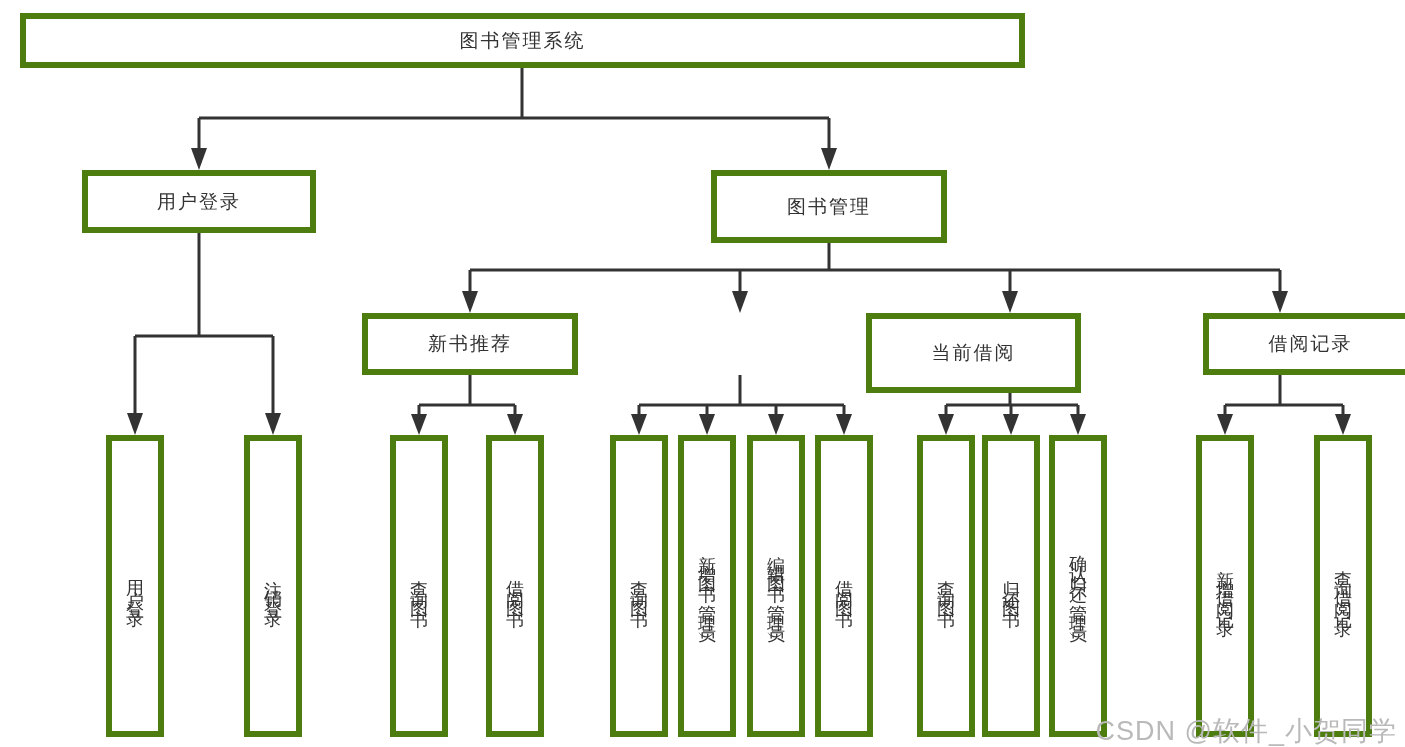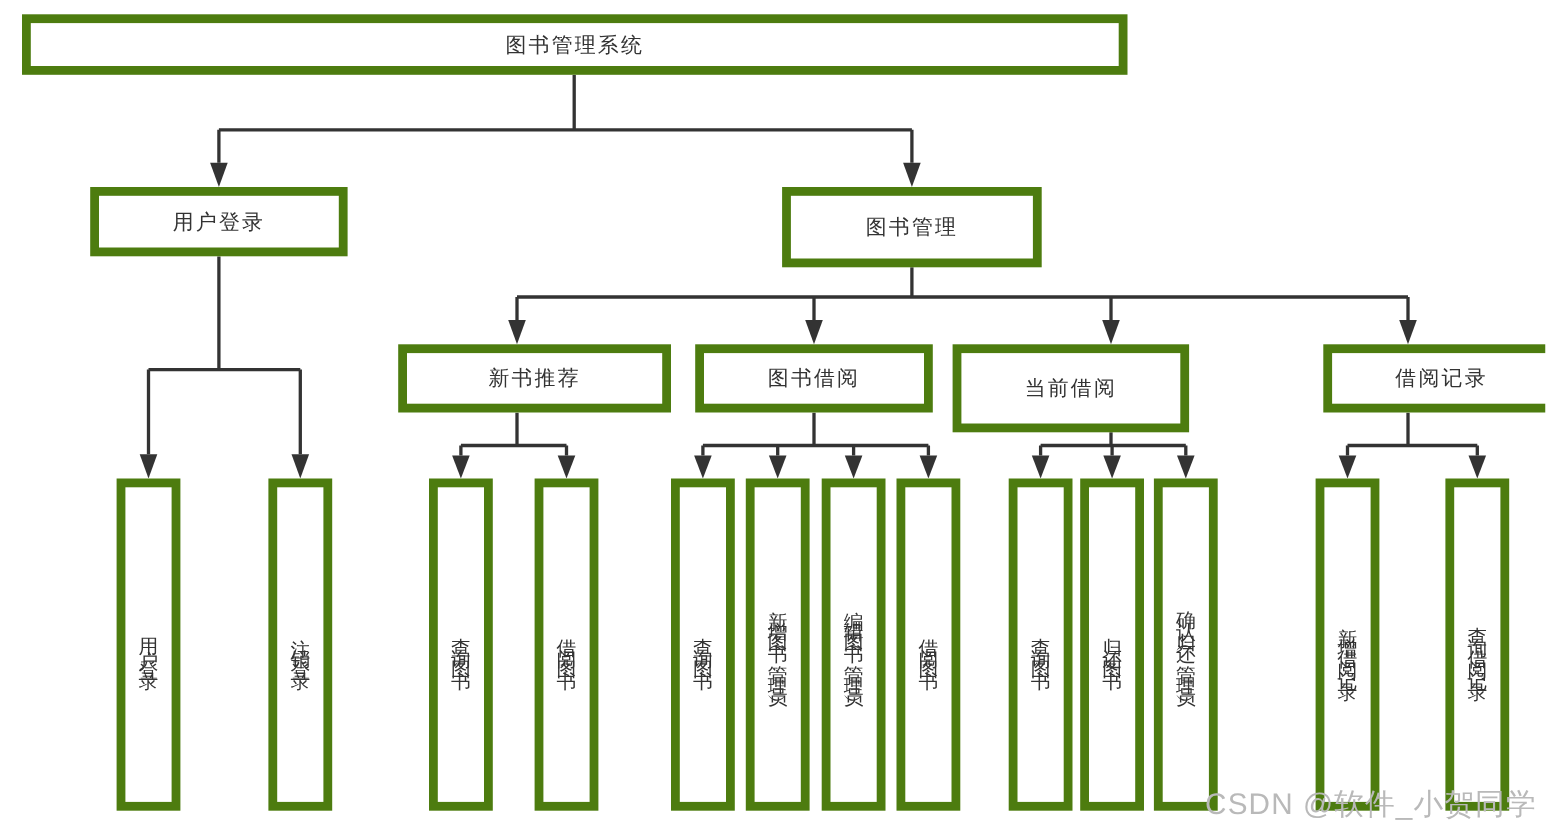--- a/index.html
+++ b/index.html
@@ -7,21 +7,21 @@
     position:relative;
     width:1405px;height:747px;
     background:#ffffff;
     font-family:"Liberation Sans","DejaVu Sans",sans-serif;
     overflow:hidden;
   }
   svg.wires{position:absolute;left:0;top:0;z-index:1;}
   .node{
     position:absolute;
     background:#ffffff;
-    border:8px solid #4d7c0f;
+    border:6px solid #4d7c0f;
     box-sizing:border-box;
     display:flex;align-items:center;justify-content:center;
     color:#333333;
     z-index:2;
   }
   .node.h span{
     font-size:19px;
     letter-spacing:2px;
     white-space:nowrap;
   }
@@ -91,25 +91,22 @@
     <span>图书管理系统</span>
   </div>
 
   <div class="node h" style="left:82px;top:170px;width:234px;height:63px">
     <span>用户登录</span>
   </div>
   <div class="node h" style="left:711px;top:170px;width:236px;height:73px">
     <span>图书管理</span>
   </div>
 
-  <div class="node h" style="left:362px;top:313px;width:248px;height:62px">
+  <div class="node h" style="left:362px;top:313px;width:216px;height:62px">
     <span>新书推荐</span>
-  </div>
-  <div class="node h" style="left:632px;top:313px;width:216px;height:62px">
-    <span>图书借阅</span>
   </div>
   <div class="node h" style="left:866px;top:313px;width:215px;height:80px">
     <span>当前借阅</span>
   </div>
   <div class="node h" style="left:1203px;top:313px;width:215px;height:62px">
     <span>借阅记录</span>
   </div>
 
   <div class="node v" style="left:106px;top:435px;width:58px;height:302px">
     <span>用户登录</span>

